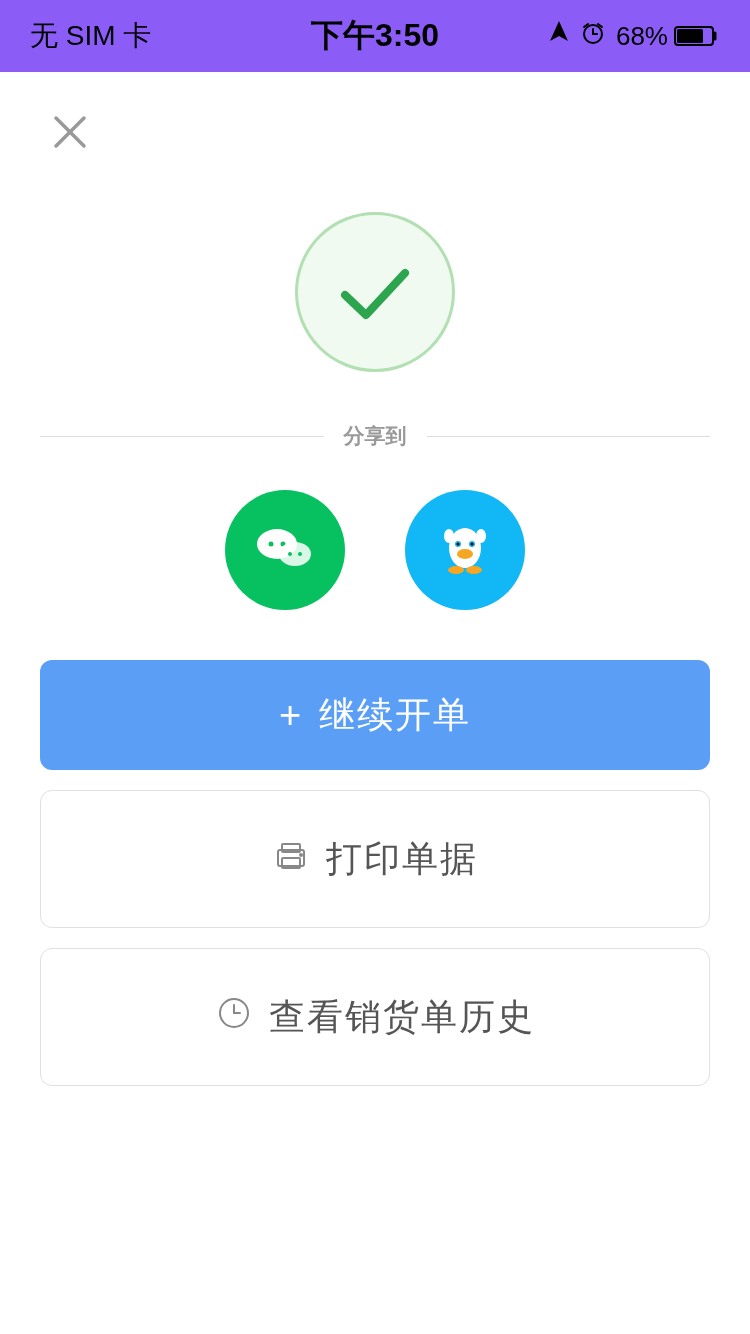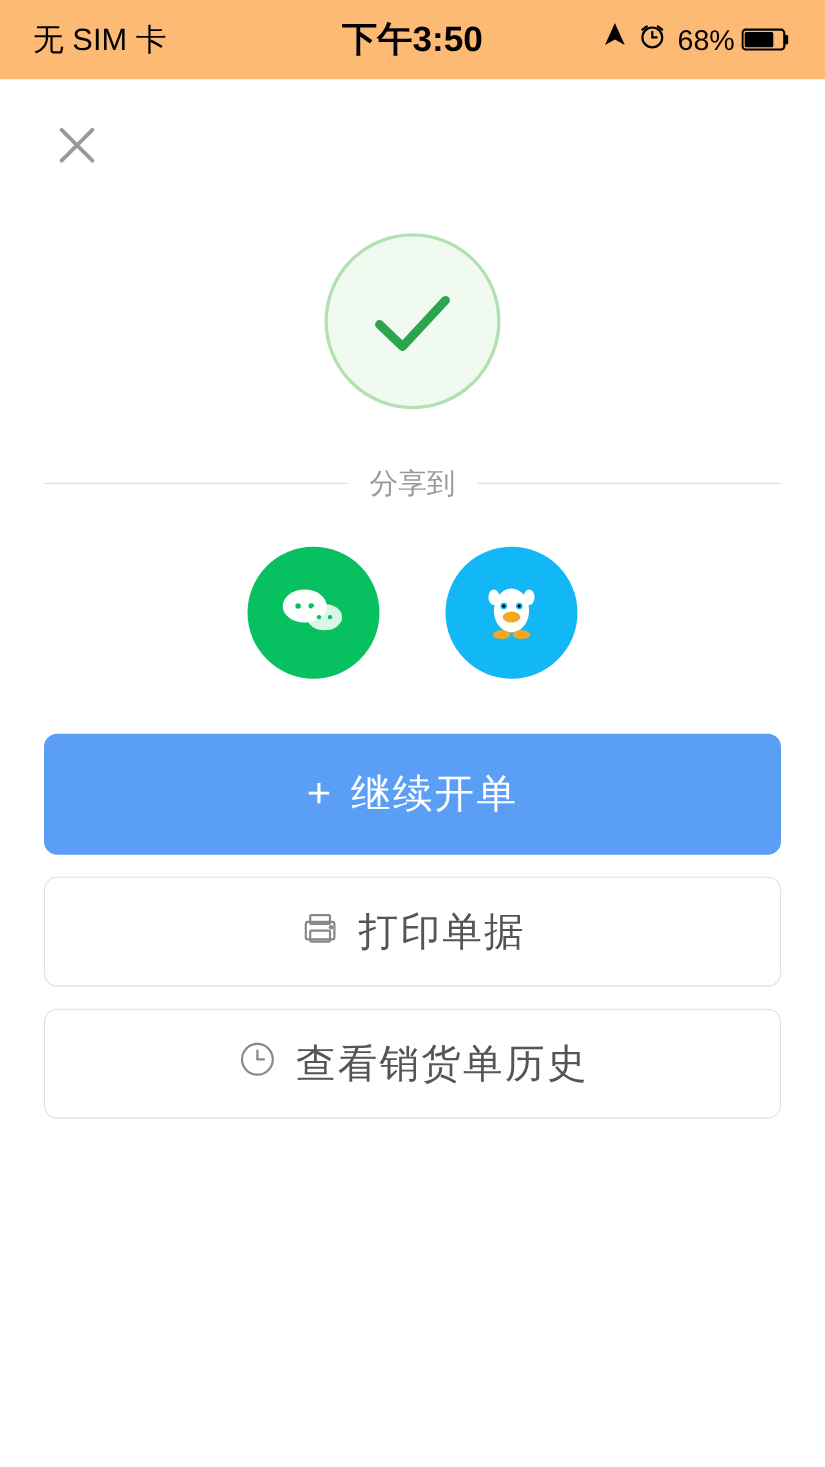--- a/index.html
+++ b/index.html
@@ -11,21 +11,21 @@
       background: #ffffff;
       font-family: -apple-system, "PingFang SC", "Helvetica Neue", Arial, sans-serif;
       display: flex;
       flex-direction: column;
     }
 
     
     .status-bar {
       width: 100%;
       height: 72px;
-      background: #fdba74;
+      background: #8b5cf6;
       display: flex;
       align-items: center;
       justify-content: space-between;
       padding: 0 30px;
       flex-shrink: 0;
     }
     .status-left {
       display: flex;
       align-items: center;
       gap: 10px;
@@ -118,23 +118,24 @@
       margin-bottom: 40px;
     }
     .share-divider::before,
     .share-divider::after {
       content: '';
       flex: 1;
       height: 1px;
       background: #ddd;
     }
     .share-label {
-      font-size: 26px;
+      font-size: 21px;
       color: #999;
       white-space: nowrap;
+      font-weight: bold;
     }
     .share-icons {
       display: flex;
       justify-content: center;
       gap: 60px;
       align-items: center;
     }
     .share-icon-btn {
       width: 120px;
       height: 120px;
@@ -173,21 +174,21 @@
       color: #fff;
       display: flex;
       align-items: center;
       justify-content: center;
       gap: 16px;
       cursor: pointer;
       letter-spacing: 2px;
     }
     .btn-secondary {
       width: 100%;
-      height: 100px;
+      height: 138px;
       background: #fff;
       border: 1.5px solid #e0e0e0;
       border-radius: 12px;
       font-size: 36px;
       color: #555;
       display: flex;
       align-items: center;
       justify-content: center;
       gap: 16px;
       cursor: pointer;

